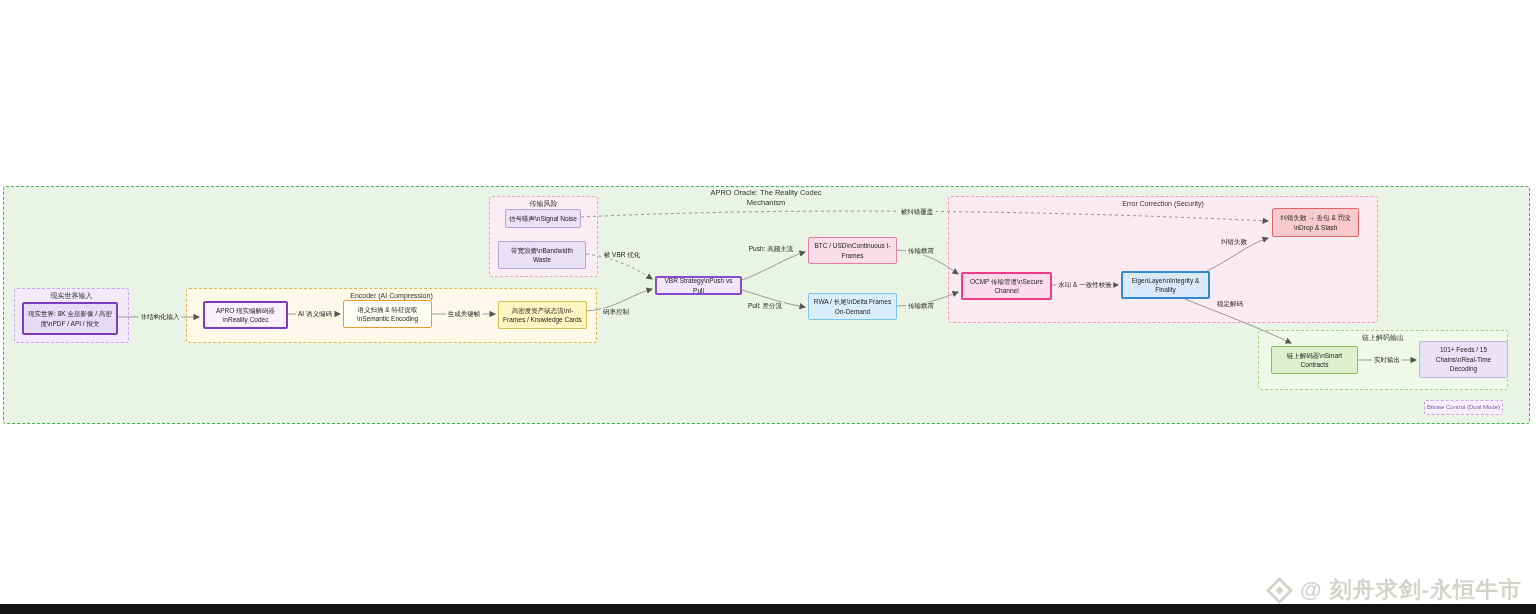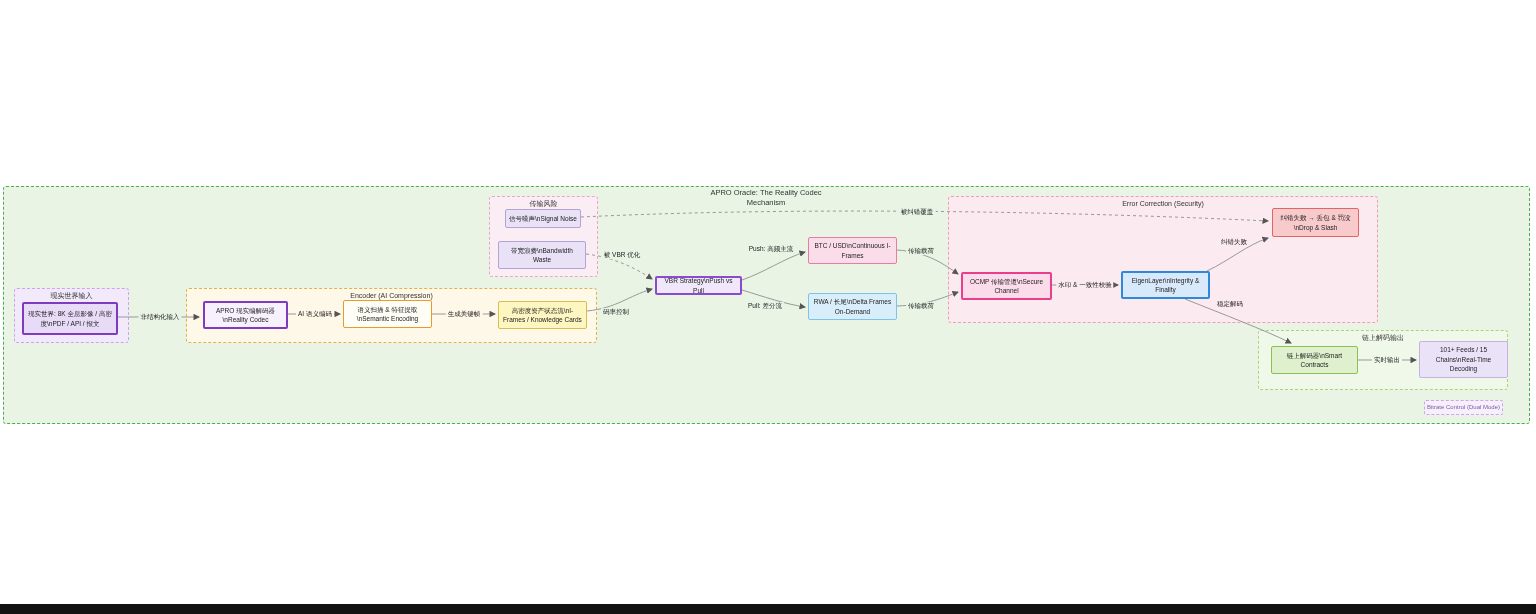--- a/index.html
+++ b/index.html
@@ -141,15 +141,24 @@
   <div class="edge-label bg-green" style="left:765px;top:306px;">Pull: 差分流</div>
   <div class="edge-label bg-green" style="left:921px;top:251px;">传输载荷</div>
   <div class="edge-label bg-green" style="left:921px;top:306px;">传输载荷</div>
   <div class="edge-label bg-pink" style="left:1085px;top:285px;">水印 &amp; 一致性校验</div>
   <div class="edge-label bg-pink" style="left:1234px;top:242px;">纠错失败</div>
   <div class="edge-label bg-pink" style="left:1230px;top:304px;">稳定解码</div>
   <div class="edge-label bg-lgreen" style="left:1387px;top:360px;">实时输出</div>
   <div class="edge-label bg-green" style="left:917px;top:212px;">被纠错覆盖</div>
   <div class="edge-label bg-green" style="left:622px;top:255px;">被 VBR 优化</div>
 
+  <div class="watermark">
+    <span style="display:inline-flex;">
+      <svg width="27" height="27" viewBox="0 0 24 24">
+        <path d="M12 1.8 L22.2 12 L12 22.2 L1.8 12 Z" fill="none" stroke="#d5d2cb" stroke-width="2.6"></path>
+        <path d="M12 8.4 L15.6 12 L12 15.6 L8.4 12 Z" fill="#d5d2cb"></path>
+      </svg>
+    </span>
+    <span>@ 刻舟求剑-永恒牛市</span>
+  </div>
 
   <div class="bottom-bar"></div>
 </div>
 
 </body></html>

